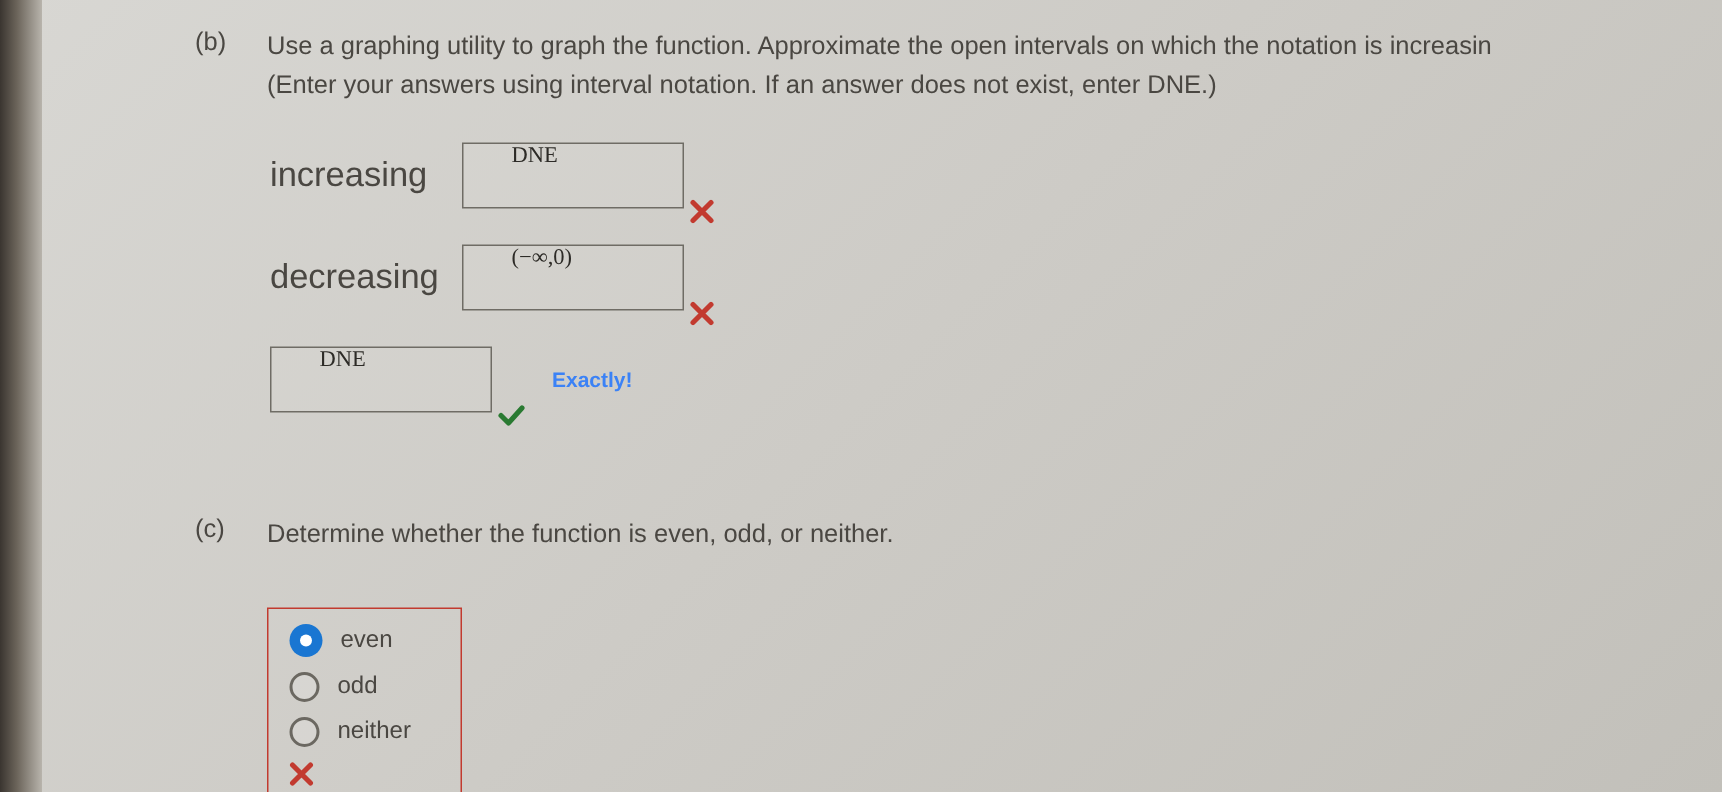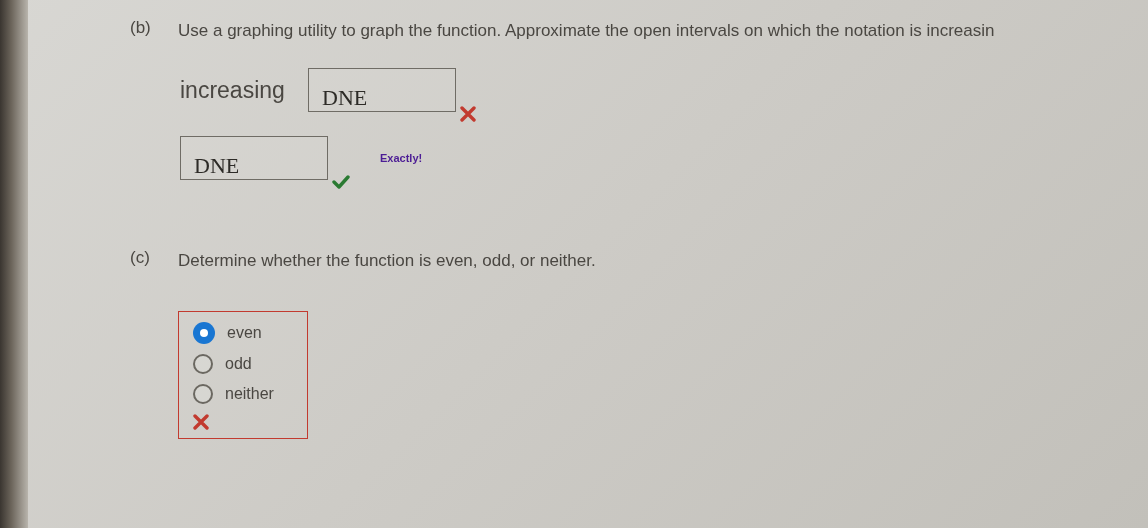--- a/index.html
+++ b/index.html
@@ -51,44 +51,43 @@
       width: 128px;
       font-family: Verdana, Arial, sans-serif;
       font-size: 23px;
       color: #4a4742;
     }
     .answer-box {
       border: 1px solid #6f6c65;
       background: rgba(255,255,255,0.05);
       min-width: 148px;
       height: 44px;
-      padding: 0 13px;
-      display: flex;
-      align-items: flex-end;
+      padding: 0 32px;
+      display: flex;
+      align-items: flex-start;
       font-family: 'Times New Roman', serif;
-      font-size: 22px;
+      font-size: 15px;
       color: #2d2b27;
     }
     .mark-cell {
       width: 36px;
       display: flex;
       flex-direction: column;
       align-items: flex-start;
       justify-content: flex-end;
       align-self: flex-end;
       margin-left: 4px;
       margin-bottom: -10px;
     }
     .mark-icon svg { display: block; }
     .feedback-text {
       font-family: Verdana, Arial, sans-serif;
-      font-size: 11px;
+      font-size: 14px;
       font-weight: bold;
-      color: #4c1d95;
-      margin-left: 12px;
+      color: #3b82f6;
     }
     .part-c { margin-top: 44px; }
     .radio-group {
       margin-top: 36px;
       border: 1px solid #c23a2f;
       background: rgba(255,255,255,0.03);
       width: 130px;
       padding: 10px 14px 8px 14px;
       position: relative;
     }
@@ -134,37 +133,51 @@
 <body>
 
 <div class="page-edge"></div>
 
 <div class="content">
 
   <div class="part">
     <div class="part-label">(b)</div>
     <div class="part-body">
       <div class="prompt-line">Use a graphing utility to graph the function. Approximate the open intervals on which the notation is increasin</div>
+      <div class="prompt-line">(Enter your answers using interval notation. If an answer does not exist, enter DNE.)</div>
 
       <div class="answers">
 
         <div class="answer-row">
           <div class="row-label">increasing</div>
           <div class="answer-box">
             <span>DNE</span>
           </div>
           <div class="mark-cell">
             <span class="mark-icon">
               <svg width="16" height="16" viewBox="0 0 16 16">
                   <path d="M2 2 L14 14 M14 2 L2 14" stroke="#c23a2f" stroke-width="3.4" stroke-linecap="round"></path>
                 </svg>
             </span>
           </div>
         </div>
 
+        <div class="answer-row">
+          <div class="row-label">decreasing</div>
+          <div class="answer-box">
+            <span>(−∞,0)</span>
+          </div>
+          <div class="mark-cell">
+            <span class="mark-icon">
+              <svg width="16" height="16" viewBox="0 0 16 16">
+                  <path d="M2 2 L14 14 M14 2 L2 14" stroke="#c23a2f" stroke-width="3.4" stroke-linecap="round"></path>
+                </svg>
+            </span>
+          </div>
+        </div>
 
         <div class="answer-row">
           <div class="answer-box">
             <span>DNE</span>
           </div>
           <div class="mark-cell">
             <span class="mark-icon">
               <svg width="18" height="16" viewBox="0 0 18 16">
                   <path d="M2 8 L7 13 L16 3" stroke="#2a7a32" stroke-width="3.4" fill="none" stroke-linecap="round" stroke-linejoin="round"></path>
                 </svg>

